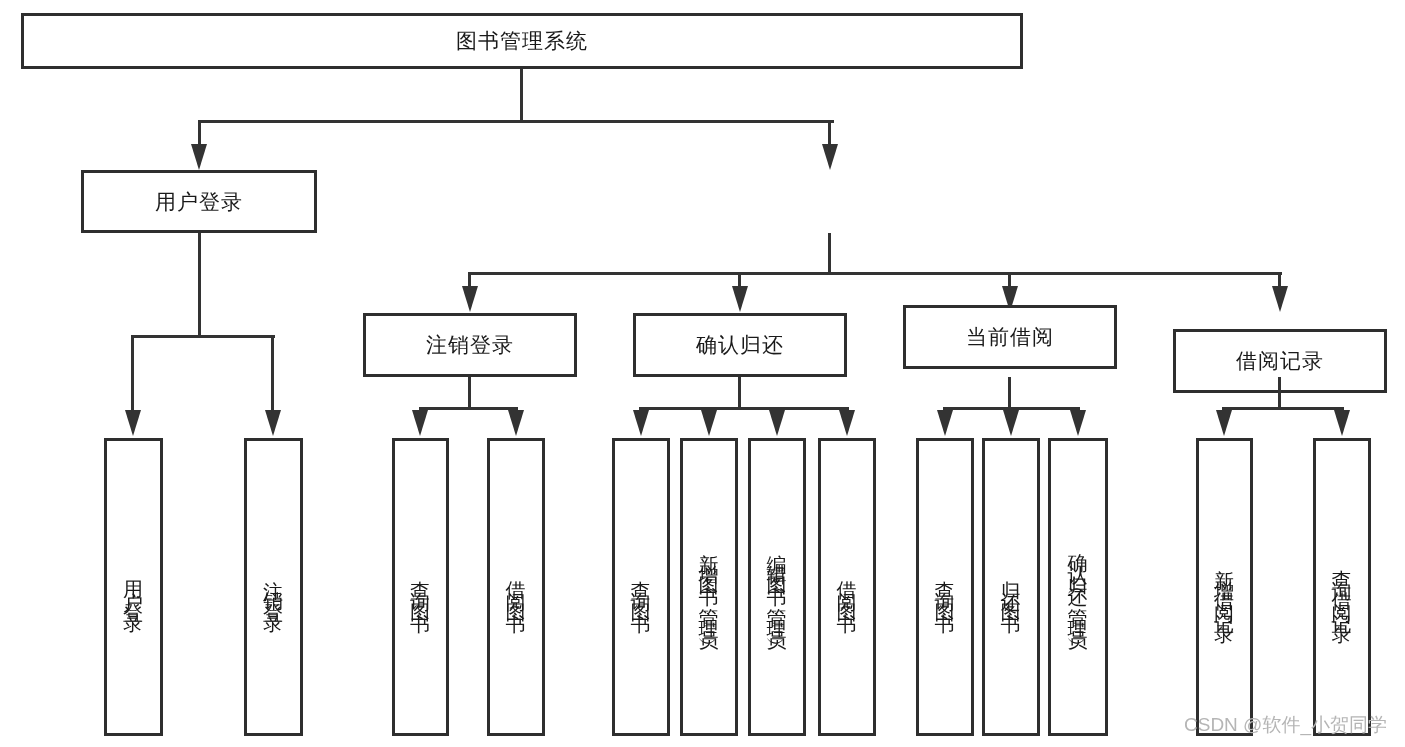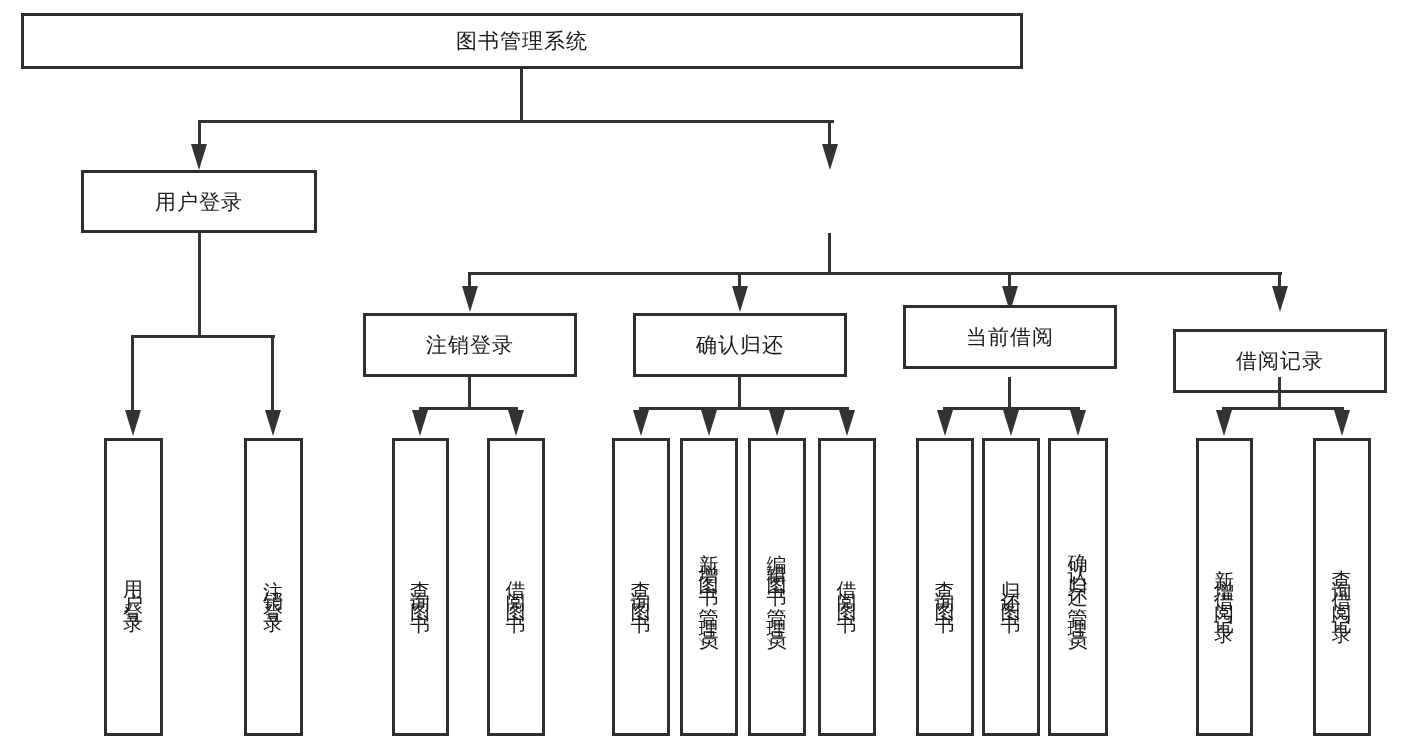--- a/index.html
+++ b/index.html
@@ -197,14 +197,15 @@
     <span>确认归还（管理员）</span>
   </div>
 
   <div class="vbox" style="left:1196px;top:438px;width:57px;height:298px;">
     <span>新增借阅记录</span>
   </div>
   <div class="vbox" style="left:1313px;top:438px;width:58px;height:298px;">
     <span>查询借阅记录</span>
   </div>
 
+  <div class="watermark">CSDN @软件_小贺同学</div>
 
 </div>
 
 </body></html>

